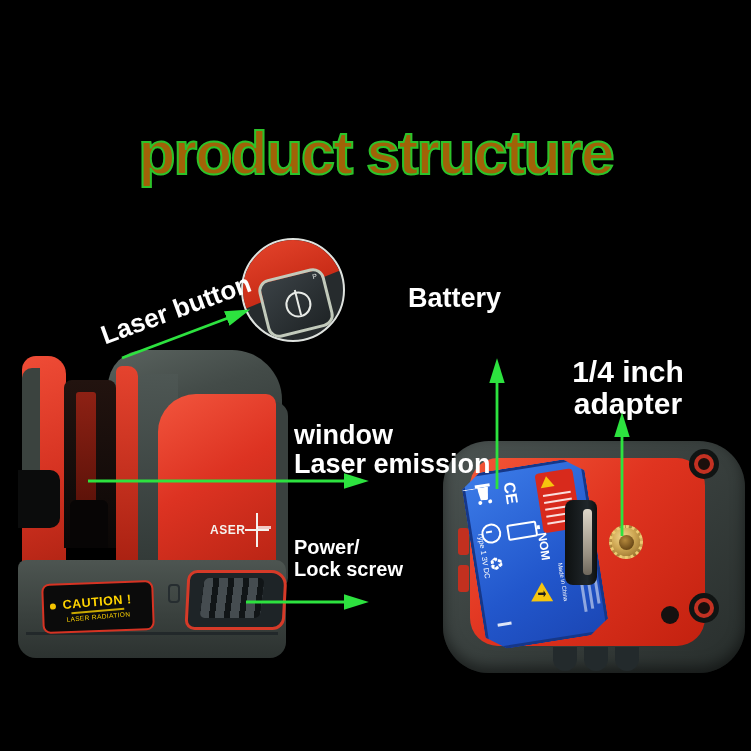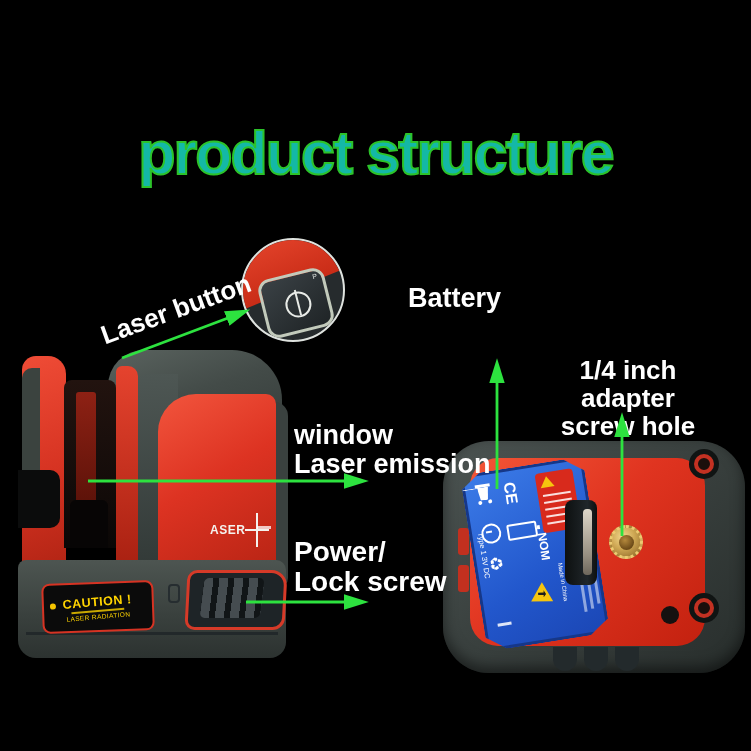--- a/index.html
+++ b/index.html
@@ -2,31 +2,31 @@
 <html><head>
 <meta charset="utf-8">
 <style>
   html,body{margin:0;padding:0;background:#000;}
   .stage{position:relative;width:751px;height:751px;background:#000;overflow:hidden;
          font-family:"Liberation Sans",sans-serif;}
   .abs{position:absolute;}
 
   
   .title{position:absolute;top:118px;left:0;width:100%;text-align:center;
-         font-size:61px;font-weight:bold;letter-spacing:-2px;color:#14b8a6;
+         font-size:61px;font-weight:bold;letter-spacing:-2px;color:#a16207;
          -webkit-text-stroke:2px #2cc32a;}
 
   
   .lbl{position:absolute;color:#fff;font-weight:700;line-height:1.08;}
   .lbl-laser-button{left:102px;top:322px;font-size:26px;transform:rotate(-20deg);
                     transform-origin:0 50%;white-space:nowrap;}
   .lbl-battery{left:408px;top:284px;width:178px;font-size:27px;}
-  .lbl-adapter{left:535px;top:356px;width:186px;text-align:center;font-size:26px;}
+  .lbl-adapter{left:535px;top:356px;width:186px;text-align:center;font-size:30px;}
   .lbl-emission{left:294px;top:421px;font-size:27px;}
-  .lbl-power{left:294px;top:537px;font-size:28px;}
+  .lbl-power{left:294px;top:537px;font-size:20px;}
 
   
   .inset{left:241px;top:238px;width:100px;height:100px;border-radius:50%;
          border:2px solid #dfe3df;overflow:hidden;background:#262b2d;}
   .inset .red-band{position:absolute;left:-30px;top:-46px;width:190px;height:86px;
          transform:rotate(-22deg);background:linear-gradient(#ef4d33,#c92c17);}
   .inset .btn{position:absolute;left:19px;top:33px;width:62px;height:54px;border-radius:12px;
          border:3px solid #c2cabb;background:linear-gradient(150deg,#3a4145,#1f2426);
          transform:rotate(-14deg);}
   .inset .pwr{position:absolute;left:50%;top:50%;width:22px;height:22px;margin:-11px 0 0 -11px;
@@ -259,21 +259,20 @@
   </div>
 
   <div class="lbl lbl-laser-button">Laser button</div>
 
   <div class="lbl lbl-battery">
     <div>Battery</div>
   </div>
 
   <div class="lbl lbl-adapter">
     <div>1/4 inch adapter</div>
-    <div>screw hole</div>
   </div>
 
   <div class="lbl lbl-emission">
     <div>window</div>
     <div>Laser emission</div>
   </div>
 
   <div class="lbl lbl-power">
     <div>Power/</div>
     <div>Lock screw</div>

